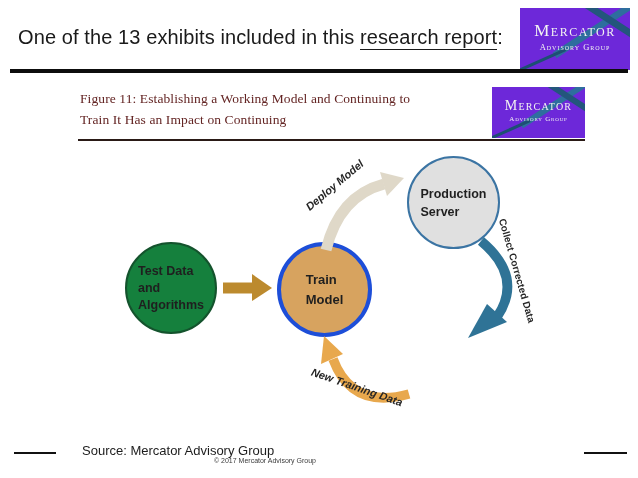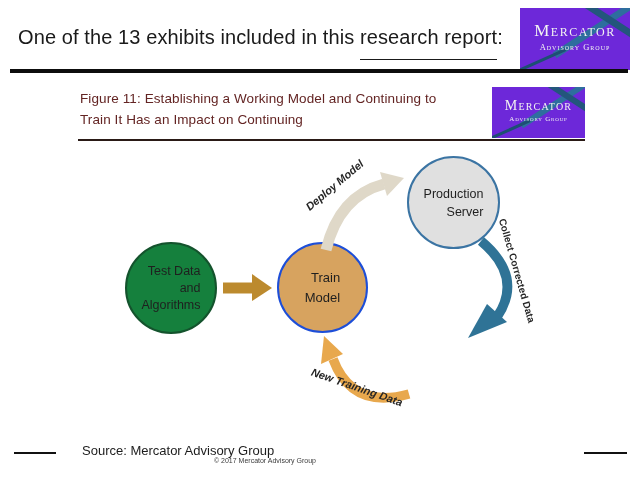--- a/index.html
+++ b/index.html
@@ -5,52 +5,52 @@
   html,body{margin:0;padding:0;background:#ffffff;}
   .slide{
     position:relative;width:638px;height:478px;background:#ffffff;overflow:hidden;
     font-family:"Liberation Sans","DejaVu Sans",sans-serif;
   }
   
   .main-title{
     position:absolute;left:18px;top:26px;font-size:20px;color:#1a1a1a;
     letter-spacing:.1px;white-space:nowrap;
   }
-  .main-title .link{border-bottom:1.5px solid #1a1a1a;padding-bottom:11px;}
+  .main-title .link{border-bottom:1.5px solid #1a1a1a;padding-bottom:1px;}
   .header-rule{position:absolute;left:10px;top:69px;width:618px;height:4px;background:#0d0d0d;}
   
   .logo{position:absolute;background:#6d28d9;overflow:hidden;color:#f2f2f2;
         font-family:"Liberation Serif","DejaVu Serif",serif;text-align:center;}
   .logo .bar{position:absolute;}
   .logo-top{left:520px;top:8px;width:110px;height:62px;}
   .logo-top .l1{position:relative;margin-top:13px;font-size:17px;font-variant:small-caps;letter-spacing:1.5px;z-index:2;}
   .logo-top .l2{position:relative;font-size:8.5px;font-variant:small-caps;letter-spacing:1px;margin-top:1px;z-index:2;}
   .logo-top .bar-a{right:-12px;top:18px;width:95px;height:7px;background:#2e6e9e;transform:rotate(-33deg);}
   .logo-top .bar-b{right:-10px;top:8px;width:62px;height:7px;background:#23567c;transform:rotate(33deg);}
   .logo-top .bar-c{left:-10px;bottom:7px;width:58px;height:3px;background:#1d4f73;transform:rotate(-24deg);}
   .logo-small{left:492px;top:87px;width:93px;height:51px;}
   .logo-small .l1{position:relative;margin-top:11px;font-size:14px;font-variant:small-caps;letter-spacing:1.2px;z-index:2;}
   .logo-small .l2{position:relative;font-size:7px;font-variant:small-caps;letter-spacing:.8px;margin-top:1px;z-index:2;}
   .logo-small .bar-a{right:-10px;top:14px;width:80px;height:6px;background:#2e6e9e;transform:rotate(-33deg);}
   .logo-small .bar-b{right:-8px;top:6px;width:52px;height:6px;background:#23567c;transform:rotate(33deg);}
   .logo-small .bar-c{left:-8px;bottom:6px;width:48px;height:3px;background:#1d4f73;transform:rotate(-24deg);}
   
   .figure-title{
     position:absolute;left:80px;top:88px;font-size:13.5px;line-height:21px;
-    color:#632423;letter-spacing:.1px;
+    color:#632423;letter-spacing:.1px;font-family:Liberation Serif, serif;
   }
   .figure-rule{position:absolute;left:78px;top:139px;width:507px;height:2px;background:#2a1a16;}
   
   .node{
     position:absolute;border-radius:50%;display:flex;align-items:center;justify-content:center;
-    text-align:right;font-weight:normal;color:#1f1f1f;white-space:pre-line;z-index:1;
+    text-align:left;font-weight:bold;color:#1f1f1f;white-space:pre-line;z-index:1;
   }
   .node-test{left:125px;top:242px;width:88px;height:88px;background:#15803d;border:2px solid #14532d;
              font-size:12.5px;line-height:17px;}
-  .node-train{left:277px;top:242px;width:87px;height:87px;background:#D7A35F;border:2px solid #1d4ed8;
+  .node-train{left:277px;top:242px;width:87px;height:87px;background:#D7A35F;border:4px solid #1d4ed8;
              font-size:13px;line-height:20px;}
   .node-production{left:407px;top:156px;width:89px;height:89px;background:#E0E0E0;border:2.5px solid #3b74a3;
              font-size:12.5px;line-height:18px;}
   .node-monitor{left:405px;top:331px;width:92px;height:92px;background:#5799BF;border:2.5px solid #275d7c;
              font-size:12px;line-height:15px;color:#131313;}
   .arrow-svg{position:absolute;left:0;top:0;z-index:2;pointer-events:none;}
   .edge-label{position:absolute;z-index:3;font-weight:bold;color:#262626;text-align:center;white-space:nowrap;}
   .label-deploy{left:272px;top:179px;width:125px;font-size:11px;font-style:italic;transform:rotate(-40deg);}
   .label-collect{left:452px;top:265px;width:130px;font-size:10px;transform:rotate(74deg);}
   .label-newtrain{left:292px;top:381px;width:130px;font-size:11px;font-style:italic;transform:rotate(19deg);}

